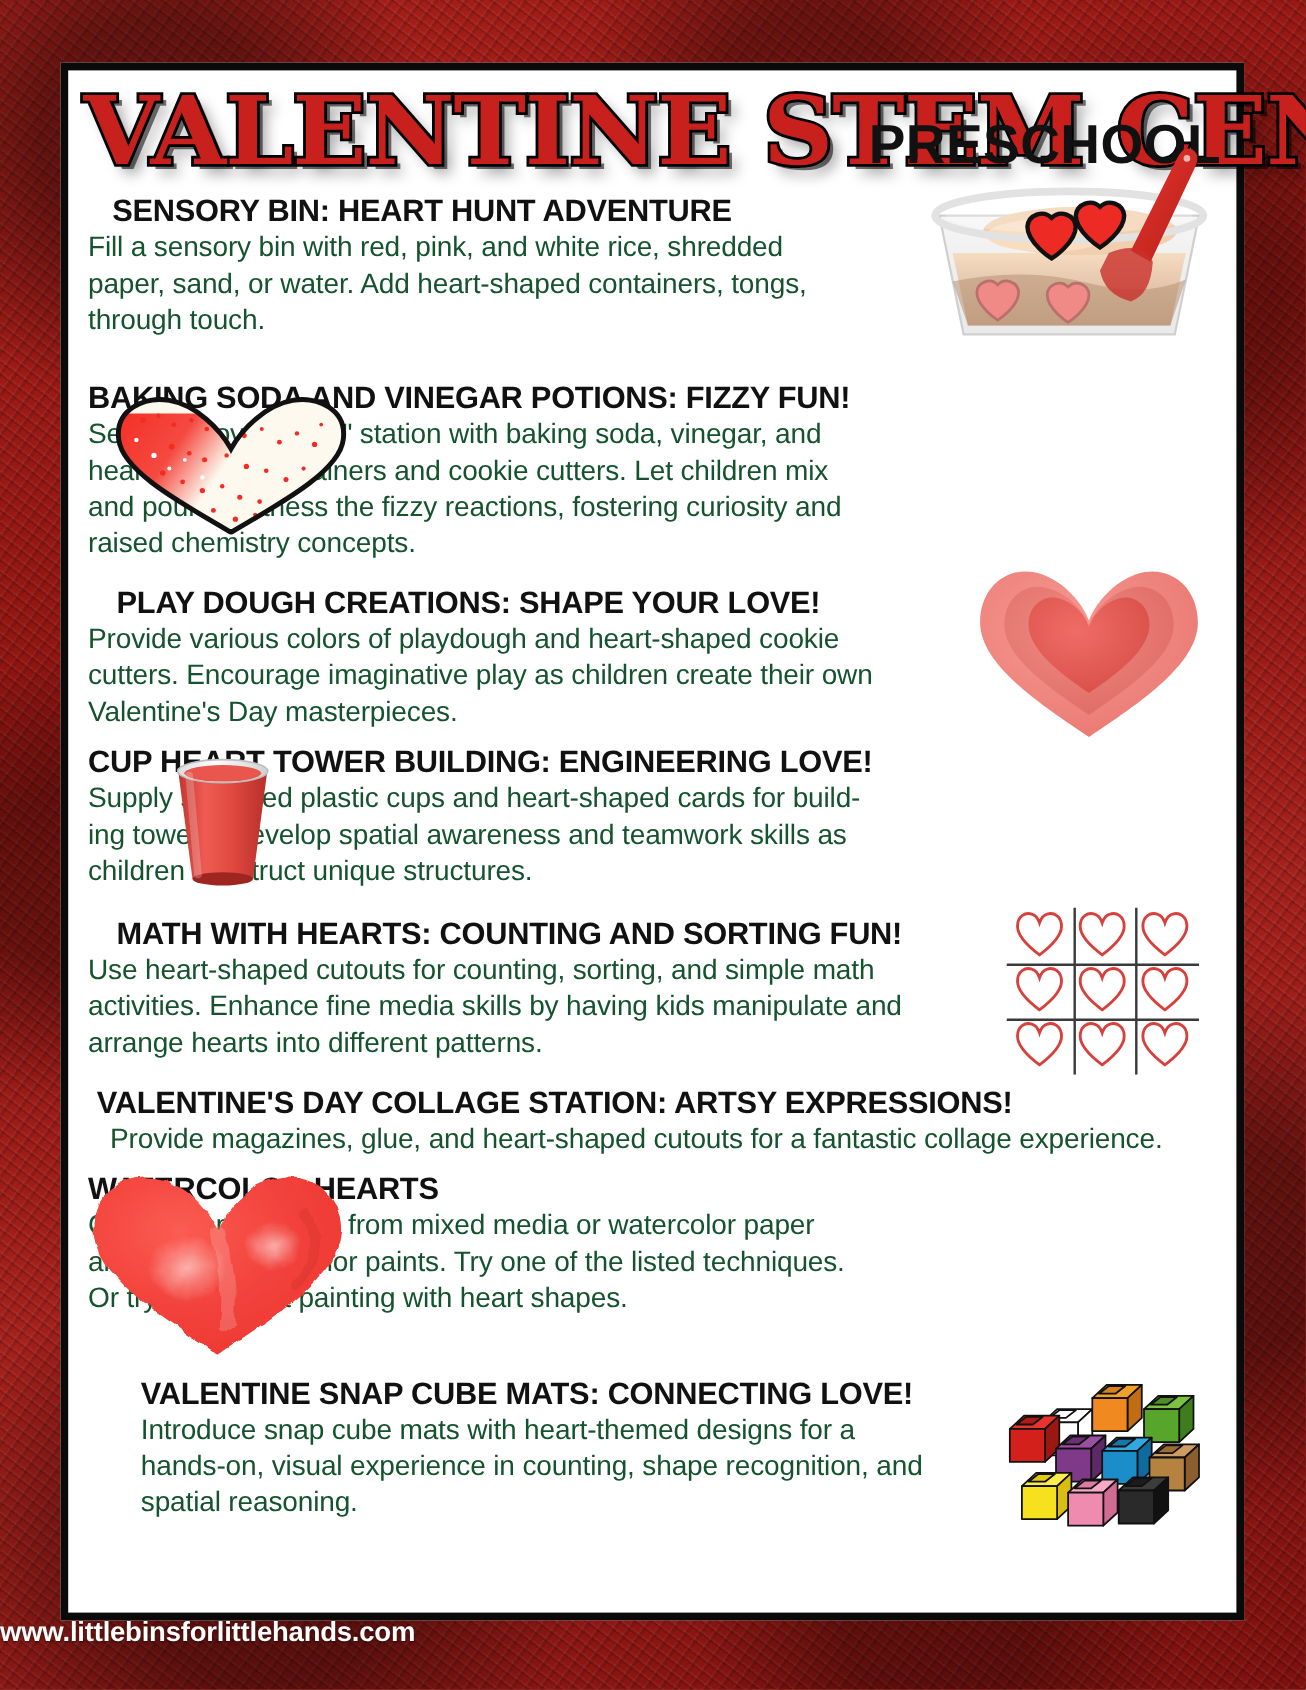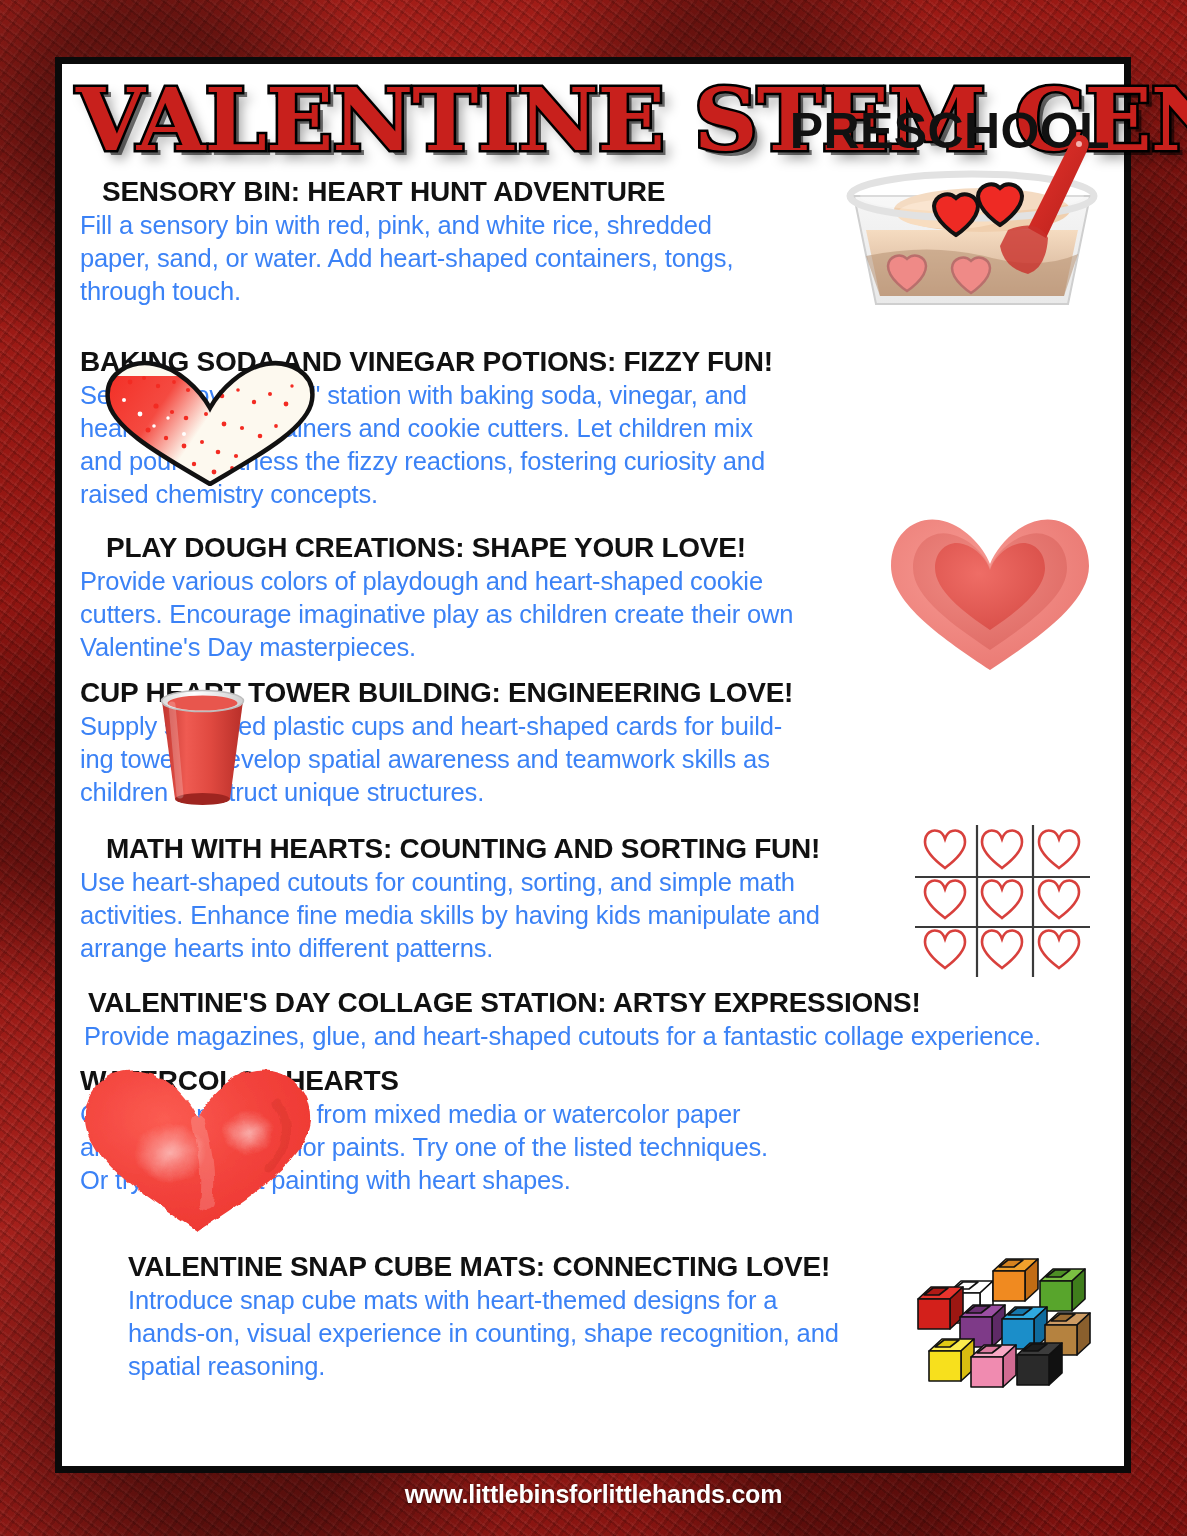--- a/index.html
+++ b/index.html
@@ -95,41 +95,40 @@
     font-weight: 700;
     color: #111;
     letter-spacing: -0.25px;
     line-height: 1.12;
     white-space: nowrap;
   }
   .sec p {
     margin: 0;
     font-size: 25.5px;
     line-height: 33px;
-    color: #3b82f6;
+    color: #14532d;
     letter-spacing: -0.15px;
   }
   .sec p .ln { display: block; white-space: nowrap; }
 
   .indent-left  { margin-left: 22px; }
   .indent-right { margin-left: 248px; }
 
   
   .art { position: absolute; }
 
   
   .footer {
     position: absolute;
     left: 0;
     right: 0;
-    bottom: 2px;
+    bottom: 12px;
     height: 79px;
     display: flex;
     align-items: center;
-    justify-content: center;
   }
   .footer .url {
     color: #ffffff;
     font-size: 25px;
     font-weight: 700;
     letter-spacing: -0.2px;
     text-shadow: 0 1px 2px rgba(0,0,0,.5);
   }
 
   
@@ -388,21 +387,21 @@
         <h2 style="margin-left:26px;">MATH WITH HEARTS: COUNTING AND SORTING FUN!</h2>
         <p class="indent-left">
           <span class="ln">Use heart-shaped cutouts for counting, sorting, and simple math</span>
           <span class="ln">activities. Enhance fine media skills by having kids manipulate and</span>
           <span class="ln">arrange hearts into different patterns.</span>
         </p>
       </div>
 
       <div class="sec" style="height:78px; margin-top:4px;">
         <h2 style="margin-left:8px;">VALENTINE'S DAY COLLAGE STATION: ARTSY EXPRESSIONS!</h2>
-        <p style="margin-left:4px;">
+        <p style="margin-left:20px;">
           <span class="ln">Provide magazines, glue, and heart-shaped cutouts for a fantastic collage experience.</span>
         </p>
       </div>
 
       <div class="sec" style="height:160px;">
         <div class="art wc-heart" style="left:-2px; top:-2px;">
           <svg viewBox="0 0 240 172" width="240" height="172">
             <defs>
               <radialGradient id="wcG" cx=".35" cy=".3" r=".85">
                 <stop offset="0" stop-color="#fb5c52"></stop>

